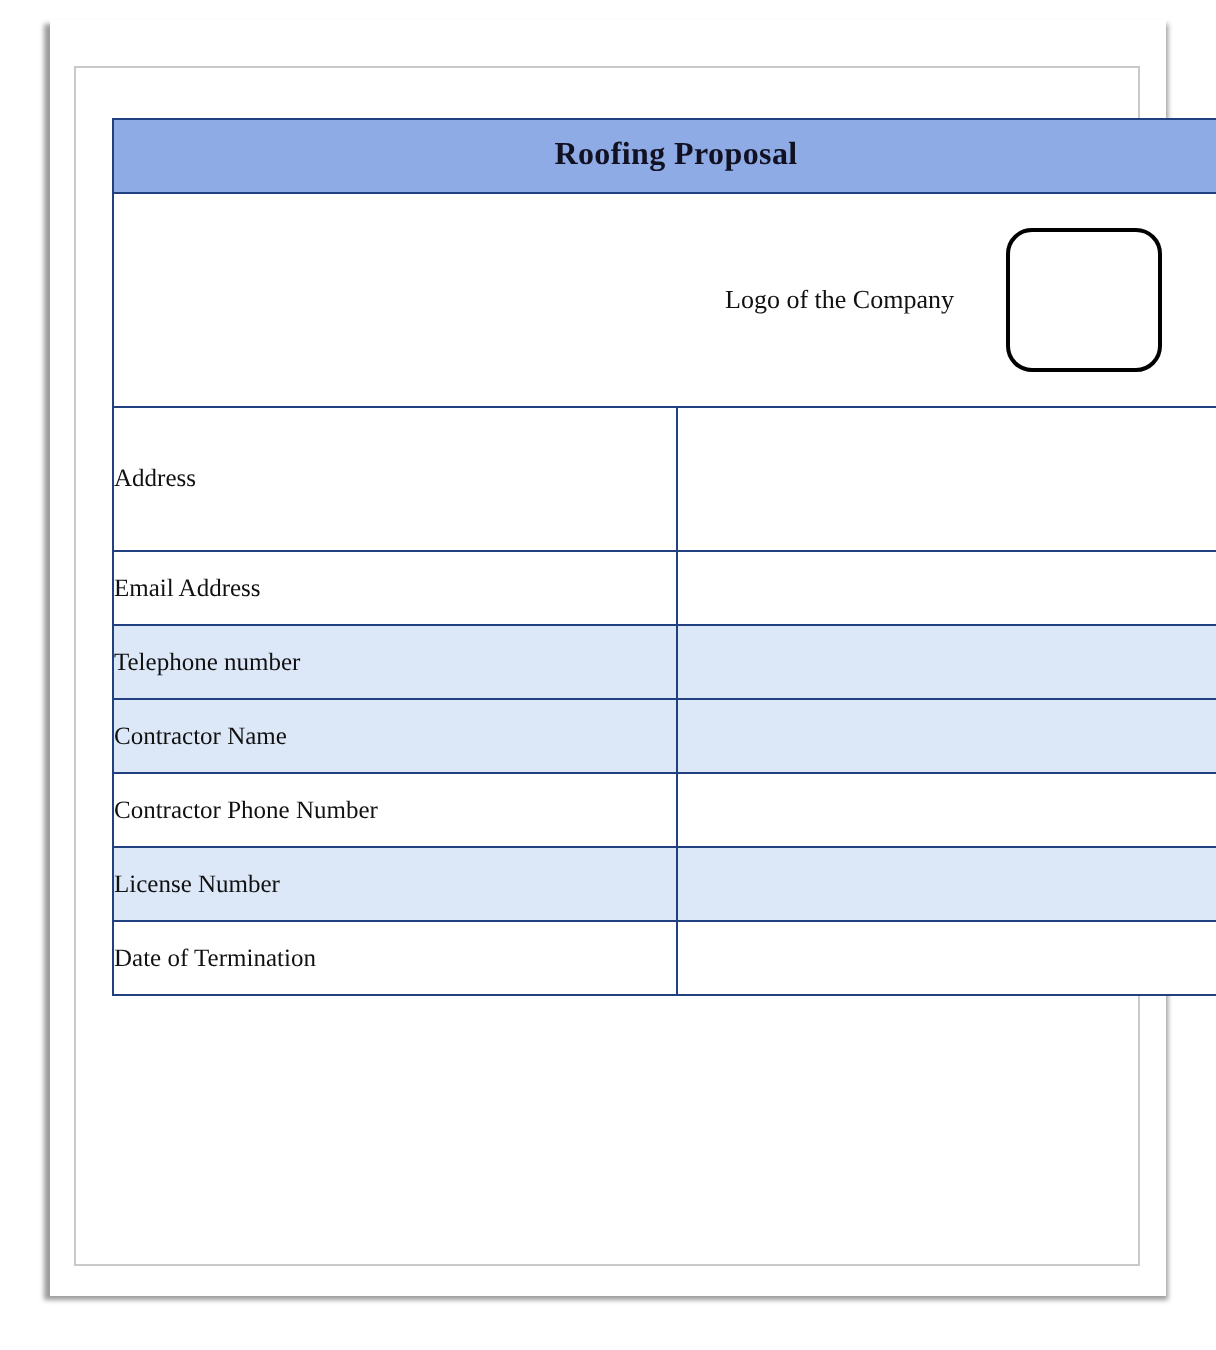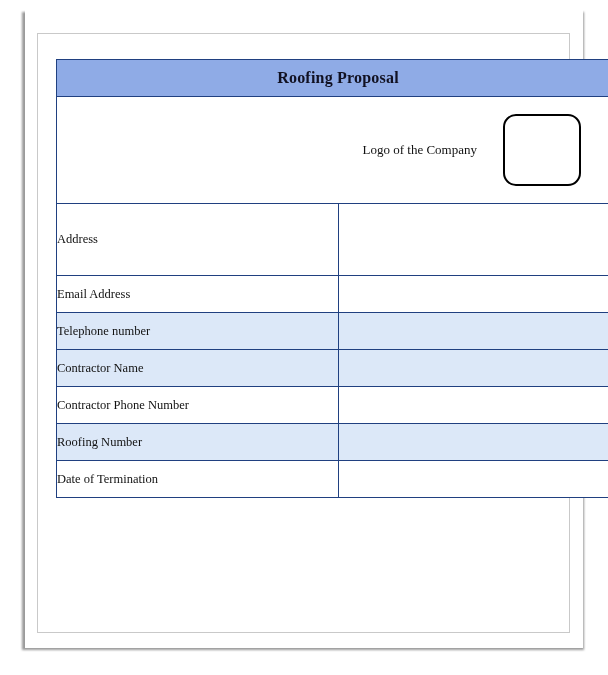--- a/index.html
+++ b/index.html
@@ -201,21 +201,21 @@
 
       <tr class="h-single r-white">
         <td class="label-cell">
           <span class="label-text">Contractor Phone Number</span>
         </td>
         <td class="value-cell"></td>
       </tr>
 
       <tr class="h-single r-blue">
         <td class="label-cell">
-          <span class="label-text">Roofing Number</span>
+          <span class="label-text">License Number</span>
         </td>
         <td class="value-cell"></td>
       </tr>
 
 
 
       <tr class="h-single r-white">
         <td class="label-cell">
           <span class="label-text">Date of Termination</span>
         </td>

